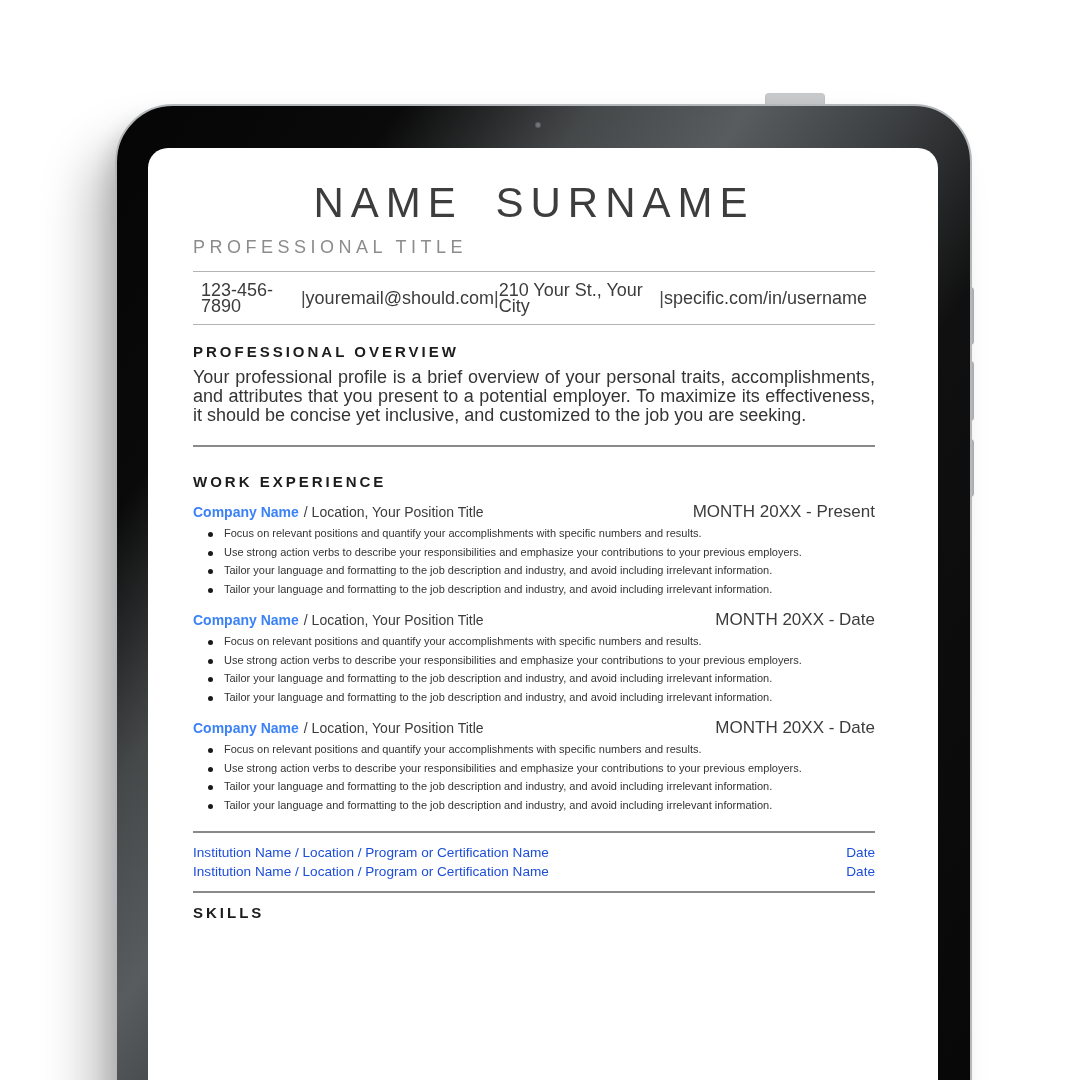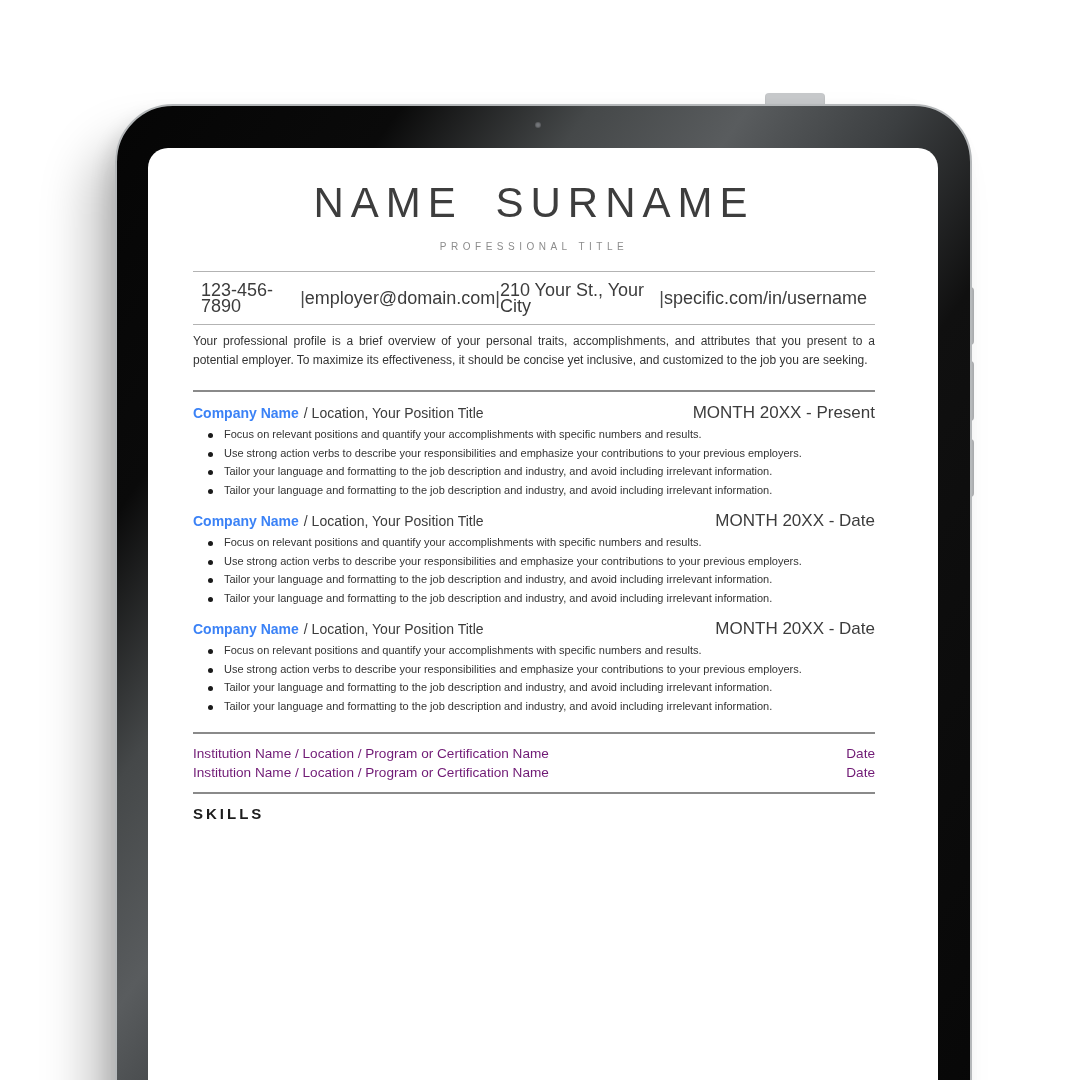--- a/index.html
+++ b/index.html
@@ -27,52 +27,52 @@
   .camera{position:absolute;left:418px;top:16px;width:6px;height:6px;border-radius:50%;
           background:var(--camera,#75787c);box-shadow:inset 0 0 2px #2a2a2a;}
 
   
   .screen{position:absolute;left:31px;top:42px;width:790px;height:998px;
           background:var(--screen-bg,#fff);border-radius:20px 20px 0 0;
           padding:0 63px 0 45px;box-sizing:border-box;overflow:hidden;
           color:var(--text,#343434);}
   .name{margin:34px 0 0;text-align:center;font-size:42px;font-weight:500;
         letter-spacing:7px;word-spacing:14px;color:#3d3d3d;line-height:1;}
-  .prof-title{margin-top:15px;text-align:center;font-size:10px;letter-spacing:4.5px;
+  .prof-title{margin-top:15px;font-size:18px;letter-spacing:4.5px;
               color:var(--muted-text,#8c8c8c);line-height:16px;}
   hr{border:none;margin:0;}
   .hr-light{border-top:1px solid var(--rule-light,#b3b3b3);}
   .hr-dark{border-top:2px solid var(--rule-dark,#8a8a8a);}
   .hr-1{margin-top:16px;}
   .contact-row{display:flex;justify-content:space-between;align-items:center;
                padding:10px 8px;font-size:18px;color:#3c3c3c;line-height:16px;}
   .contact-sep{color:#4a4a4a;}
   .section-heading{font-size:15px;font-weight:700;letter-spacing:3px;
                    color:var(--heading-text,#1c1c1c);line-height:19px;}
   .overview-heading{margin-top:17px;}
-  .overview-body{margin-top:7px;font-size:12px;line-height:19px;text-align:justify;}
+  .overview-body{margin-top:7px;font-size:18px;line-height:19px;text-align:justify;}
   .hr-3{margin-top:20px;}
   .work-heading{margin-top:25px;}
   .entry{margin-top:12px;}
   .entry+.entry{margin-top:13px;}
   .entry-head{display:flex;justify-content:space-between;align-items:baseline;
               font-size:14px;line-height:17px;color:#3c3c3c;}
   .company{font-weight:700;color:#3b82f6;}
   .company-details{margin-left:5px;}
   .entry-dates{font-size:17px;white-space:nowrap;}
   .bullets{margin-top:4px;}
   .bullet{display:flex;margin-top:1px;}
   .bullet-dot{flex:0 0 auto;width:5px;height:5px;border-radius:50%;
               background:#1a1a1a;margin:7px 11px 0 15px;}
   .bullet-text{flex:1;font-size:11px;line-height:17.5px;text-align:justify;}
   .hr-4{margin-top:17px;}
   .edu-heading{margin-top:16px;}
   .edu-items{margin-top:10px;}
   .edu-row{display:flex;justify-content:space-between;font-size:13.6px;
-           line-height:19px;color:#701a75;text-align:right;}
+           line-height:19px;color:#1d4ed8;text-align:right;}
   .hr-5{margin-top:10px;}
   .skills-heading{margin-top:10px;}
 </style>
 </head>
 <body>
 
 <div class="stage">
 
   <div class="phys-btn btn-top"></div>
   <div class="phys-btn btn-side btn-s1"></div>
@@ -84,35 +84,37 @@
 
     <div class="screen">
 
       <h1 class="name">NAME SURNAME</h1>
       <div class="prof-title">PROFESSIONAL TITLE</div>
 
       <hr class="hr-light hr-1">
       <div class="contact-row">
         <span>123-456-7890</span>
         <span class="contact-sep">|</span>
-        <span>employer@domain.com</span>
+        <span>youremail@should.com</span>
         <span class="contact-sep">|</span>
         <span>210 Your St., Your City</span>
         <span class="contact-sep">|</span>
         <span>specific.com/in/username</span>
       </div>
       <hr class="hr-light">
 
       <section>
+        <div class="section-heading overview-heading">PROFESSIONAL OVERVIEW</div>
         <p class="overview-body" style="margin:7px 0 0;">Your professional profile is a brief overview of your personal traits, accomplishments, and attributes that you present to a potential employer. To maximize its effectiveness, it should be concise yet inclusive, and customized to the job you are seeking.</p>
       </section>
 
       <hr class="hr-dark hr-3">
 
       <section>
+        <div class="section-heading work-heading">WORK EXPERIENCE</div>
 
         <div class="entry">
           <div class="entry-head">
             <span><span class="company">Company Name</span><span class="company-details">/ Location, Your Position Title</span></span>
             <span class="entry-dates">MONTH 20XX - Present</span>
           </div>
           <div class="bullets">
             <div class="bullet">
                 <span class="bullet-dot"></span>
                 <span class="bullet-text">Focus on relevant positions and quantify your accomplishments with specific numbers and results.</span>

